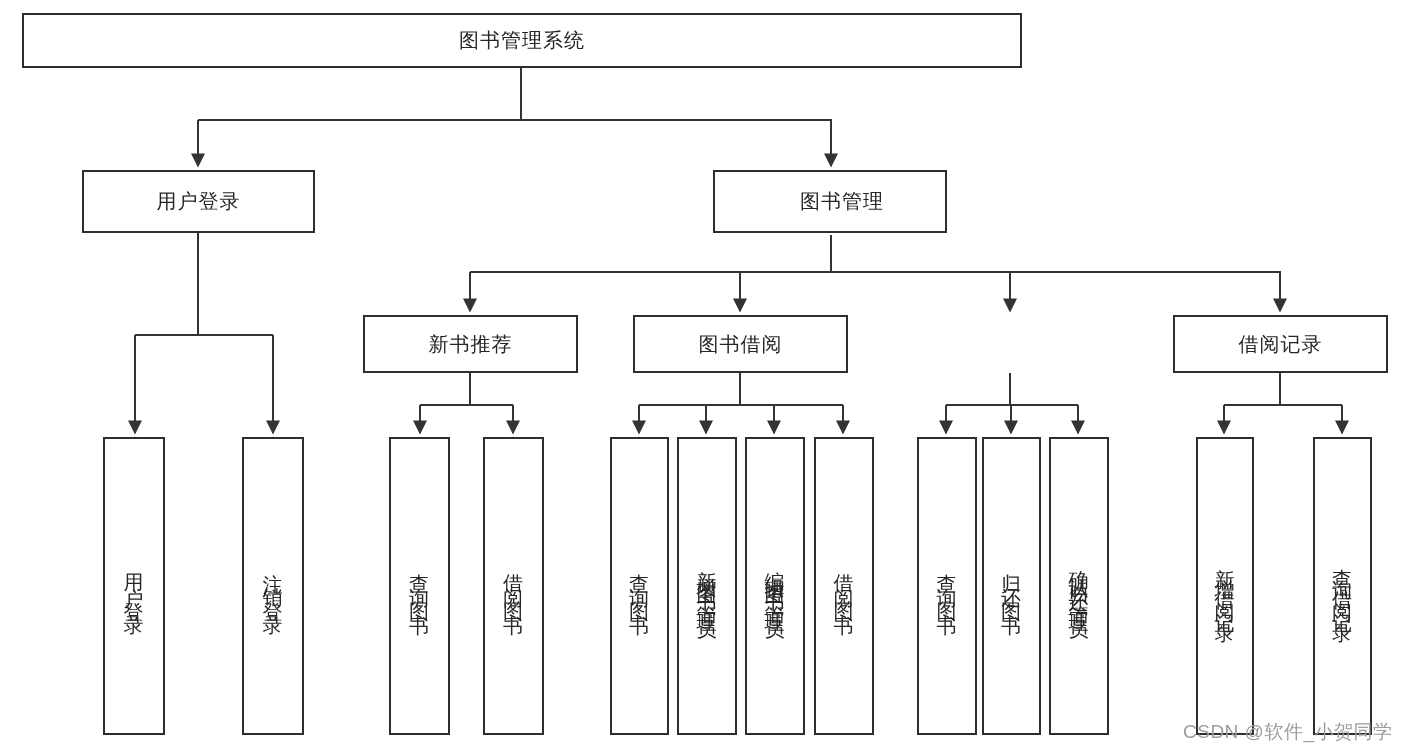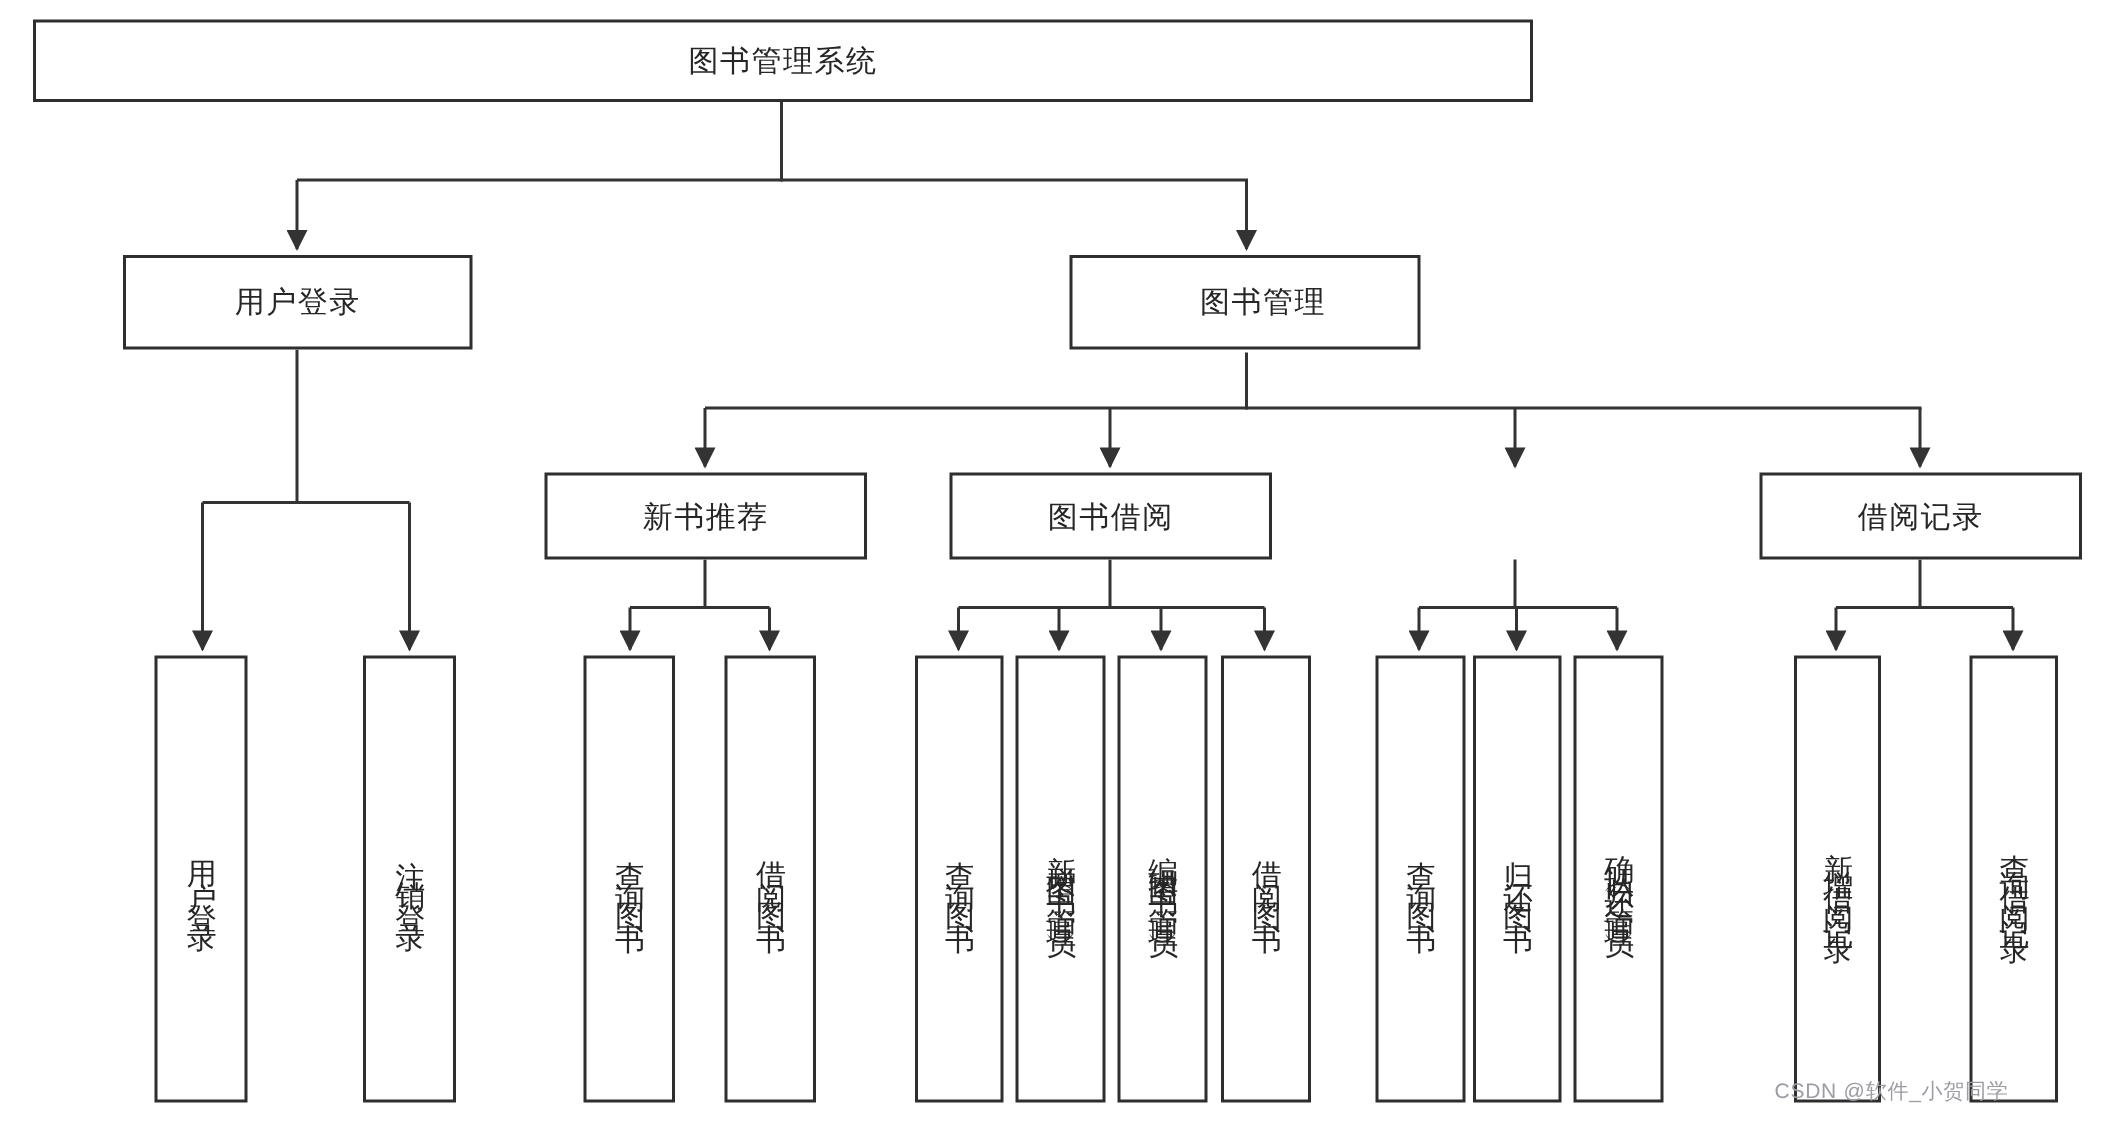--- a/index.html
+++ b/index.html
@@ -26,21 +26,21 @@
     font-size:20px;
     line-height:1;
     white-space:nowrap;
   }
   .sp-4{letter-spacing:14px;}
   .sp-6{letter-spacing:11px;}
   .sp-9{letter-spacing:7px;}
   .watermark{
     position:absolute;
     left:1183px;top:719px;
-    font-size:14px;
+    font-size:19px;
     color:#9c9ca4;
     letter-spacing:0.5px;
     white-space:nowrap;
     z-index:6;
   }
 </style>
 </head>
 <body>
 
 <div class="stage">

